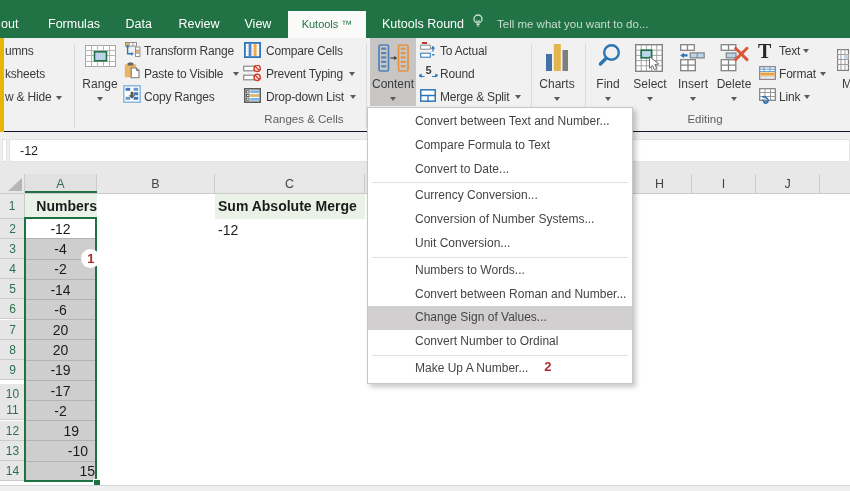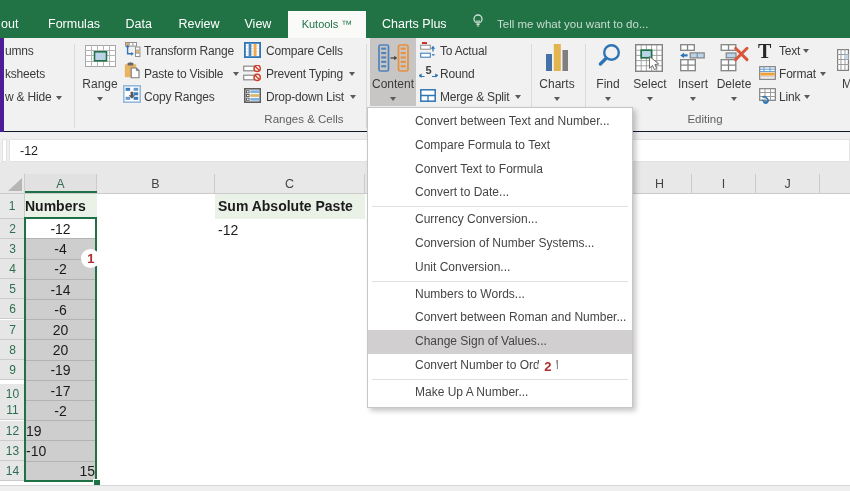--- a/index.html
+++ b/index.html
@@ -1,14 +1,14 @@
 <!DOCTYPE html>
 <html><head><meta charset="utf-8"><style>
 html,body{margin:0;padding:0}
-#page{position:relative;width:850px;height:491px;overflow:hidden;background:#4c1d95;font-family:"Liberation Sans",sans-serif;-webkit-font-smoothing:antialiased}
+#page{position:relative;width:850px;height:491px;overflow:hidden;background:#eab308;font-family:"Liberation Sans",sans-serif;-webkit-font-smoothing:antialiased}
 .ab{position:absolute}
 
 #tabbar{left:0;top:0;width:850px;height:38px;background:#217346;z-index:5}
 .tab{position:absolute;top:3px;height:37px;line-height:42px;color:#fff;font-size:12.5px;white-space:nowrap}
 #activetab{position:absolute;left:288px;top:11px;width:78px;height:27px;background:#fafaf9}
 #activetab span{display:block;text-align:center;line-height:26px;color:#217346;font-size:11px}
 #tellme{position:absolute;left:497px;top:3px;height:37px;line-height:42px;color:#c8dcd0;font-size:11.5px}
 
 #ribbon{left:4px;top:37px;width:850px;height:94px;background:#f2f1f1;border-bottom:3px solid #0f172a}
 .vsep{position:absolute;top:7px;height:84px;width:1px;background:#dcdbda}
@@ -35,21 +35,21 @@
 .mi.hl{background:#d1cfcf}
 </style></head><body>
 <div id="page">
 
 <div class="ab" id="tabbar">
  <span class="tab" style="left:1px">out</span>
  <span class="tab" style="left:48px">Formulas</span>
  <span class="tab" style="left:125.5px">Data</span>
  <span class="tab" style="left:178.5px">Review</span>
  <span class="tab" style="left:244.5px">View</span>
- <span class="tab" style="left:382px">Charts Plus</span>
+ <span class="tab" style="left:382px">Kutools Round</span>
  <div id="activetab">
         <span>Kutools ™</span>
       </div>
  <svg class="ab" style="left:470px;top:13px" width="16" height="16" viewBox="0 0 16 16">
   <circle cx="8" cy="6" r="4" fill="none" stroke="#cfe0d6" stroke-width="1.3"></circle>
   <path d="M6.4 11.3h3.2M6.9 13h2.2" stroke="#cfe0d6" stroke-width="1.2" fill="none"></path>
   <path d="M6.7 9.5v-2l1.3 1l1.3-1v2" stroke="#cfe0d6" stroke-width="0.9" fill="none"></path>
  </svg>
  <span id="tellme">Tell me what you want to do...</span>
 </div>
@@ -324,23 +324,23 @@
  <div class="rh" style="top:145.5px;height:20.2px;line-height:20px">7</div>
  <div class="rh" style="top:165.7px;height:20.2px;line-height:20px">8</div>
  <div class="rh" style="top:185.9px;height:20.2px;line-height:20px">9</div>
  <div class="rh" style="top:210px;height:20.2px;line-height:20px">10</div>
  <div class="rh" style="top:226.3px;height:20.2px;line-height:20px">11</div>
  <div class="rh" style="top:246.5px;height:20.2px;line-height:20px">12</div>
  <div class="rh" style="top:266.7px;height:20.2px;line-height:20px">13</div>
  <div class="rh" style="top:286.9px;height:20.2px;line-height:20px">14</div>
 
  <div class="ab" style="left:25px;top:19.5px;width:72px;height:25px;background:#eaf1e6"></div>
- <div class="cell" style="left:25px;top:22px;width:72px;text-align:left;font-weight:bold">Numbers</div>
+ <div class="cell" style="left:25px;top:22px;width:72px;text-align:right;font-weight:bold">Numbers</div>
  <div class="ab" style="left:215px;top:19.5px;width:150px;height:25px;background:#eaf1e6"></div>
- <div class="cell" style="left:218px;top:22px;font-weight:bold">Sum Absolute Paste</div>
+ <div class="cell" style="left:218px;top:22px;font-weight:bold">Sum Absolute Merge</div>
  <div class="cell" style="left:218px;top:46px">-12</div>
 
  <div class="ab" style="left:26px;top:64.7px;width:69px;height:242.4px;background:#cecece"></div>
  <div class="ab" style="left:26px;top:44.5px;width:69px;height:20.2px;background:#fff"></div>
 
  <div class="ab" style="left:26px;top:64.4px;width:69px;height:1px;background:#b3b3b3"></div>
  <div class="ab" style="left:26px;top:84.6px;width:69px;height:1px;background:#b3b3b3"></div>
  <div class="ab" style="left:26px;top:104.8px;width:69px;height:1px;background:#b3b3b3"></div>
  <div class="ab" style="left:26px;top:125px;width:69px;height:1px;background:#b3b3b3"></div>
  <div class="ab" style="left:26px;top:145.2px;width:69px;height:1px;background:#b3b3b3"></div>
@@ -357,32 +357,31 @@
  <div class="cell" style="left:26px;top:45px;width:69px;text-align:center">-12</div>
  <div class="cell" style="left:26px;top:65.2px;width:69px;text-align:center">-4</div>
  <div class="cell" style="left:26px;top:85.4px;width:69px;text-align:center">-2</div>
  <div class="cell" style="left:26px;top:105.6px;width:69px;text-align:center">-14</div>
  <div class="cell" style="left:26px;top:125.8px;width:69px;text-align:center">-6</div>
  <div class="cell" style="left:26px;top:146px;width:69px;text-align:center">20</div>
  <div class="cell" style="left:26px;top:166.2px;width:69px;text-align:center">20</div>
  <div class="cell" style="left:26px;top:186.4px;width:69px;text-align:center">-19</div>
  <div class="cell" style="left:26px;top:206.6px;width:69px;text-align:center">-17</div>
  <div class="cell" style="left:26px;top:226.8px;width:69px;text-align:center">-2</div>
- <div class="cell" style="left:26px;top:247px;width:53px;text-align:left">19</div>
- <div class="cell" style="left:26px;top:267.2px;width:62px;text-align:left">-10</div>
+ <div class="cell" style="left:26px;top:247px;width:53px;text-align:right">19</div>
+ <div class="cell" style="left:26px;top:267.2px;width:62px;text-align:right">-10</div>
  <div class="cell" style="left:26px;top:287.4px;width:69px;text-align:right">15</div>
 
  <div class="ab" style="left:0;top:311px;width:850px;height:1px;background:#d5d5d5"></div>
  <div class="ab" style="left:0;top:312px;width:850px;height:5px;background:#efefef"></div>
 </div>
 
 <div id="menu">
  <div class="mi">Convert between Text and Number...</div>
  <div class="mi">Compare Formula to Text</div>
- <div class="mi">Convert Text to Formula</div>
  <div class="mi">Convert to Date...</div>
  <div class="msep"></div>
  <div class="mi">Currency Conversion...</div>
  <div class="mi">Conversion of Number Systems...</div>
  <div class="mi">Unit Conversion...</div>
  <div class="msep"></div>
  <div class="mi">Numbers to Words...</div>
  <div class="mi">Convert between Roman and Number...</div>
  <div class="mi hl">Change Sign of Values...</div>
  <div class="mi">Convert Number to Ordinal</div>

